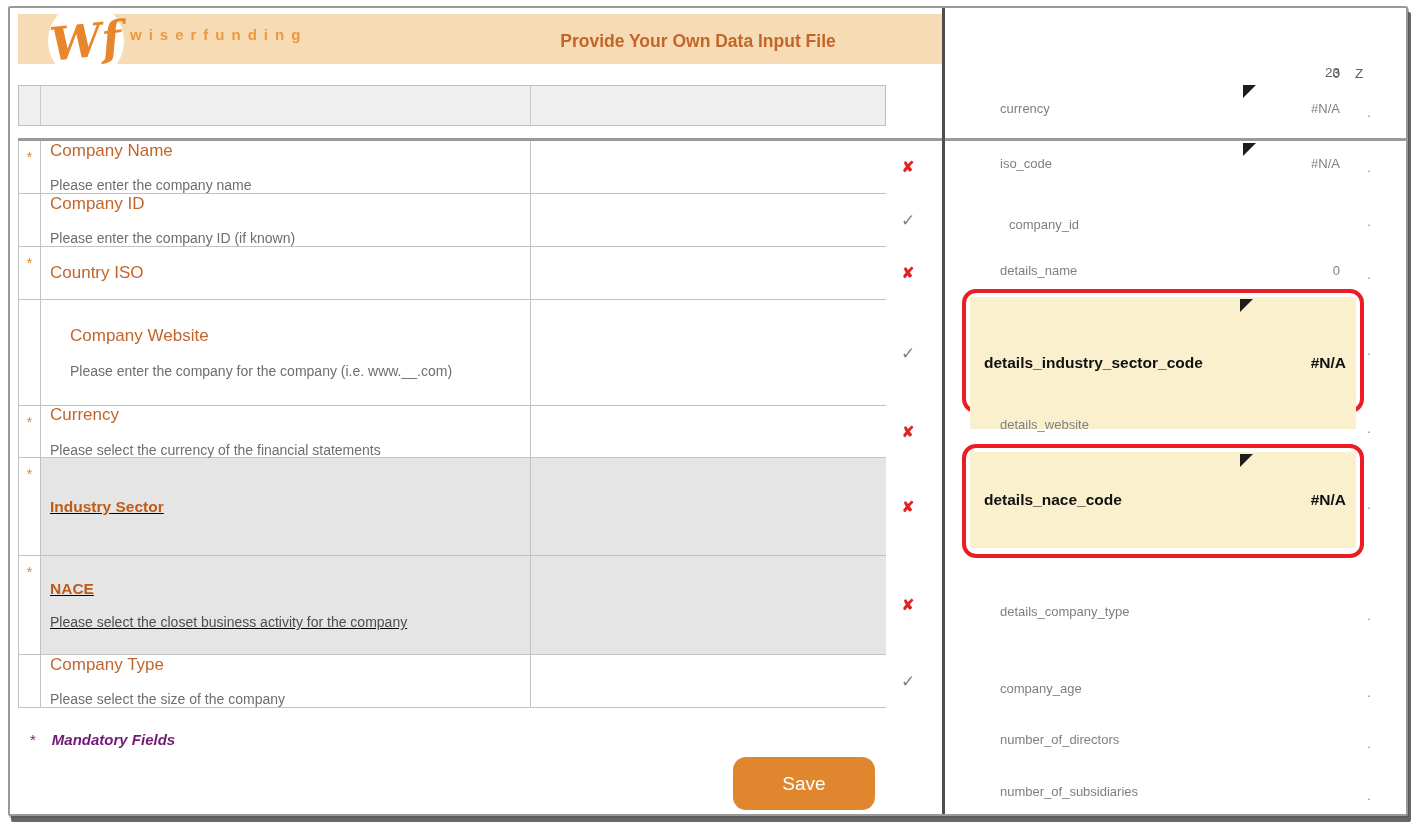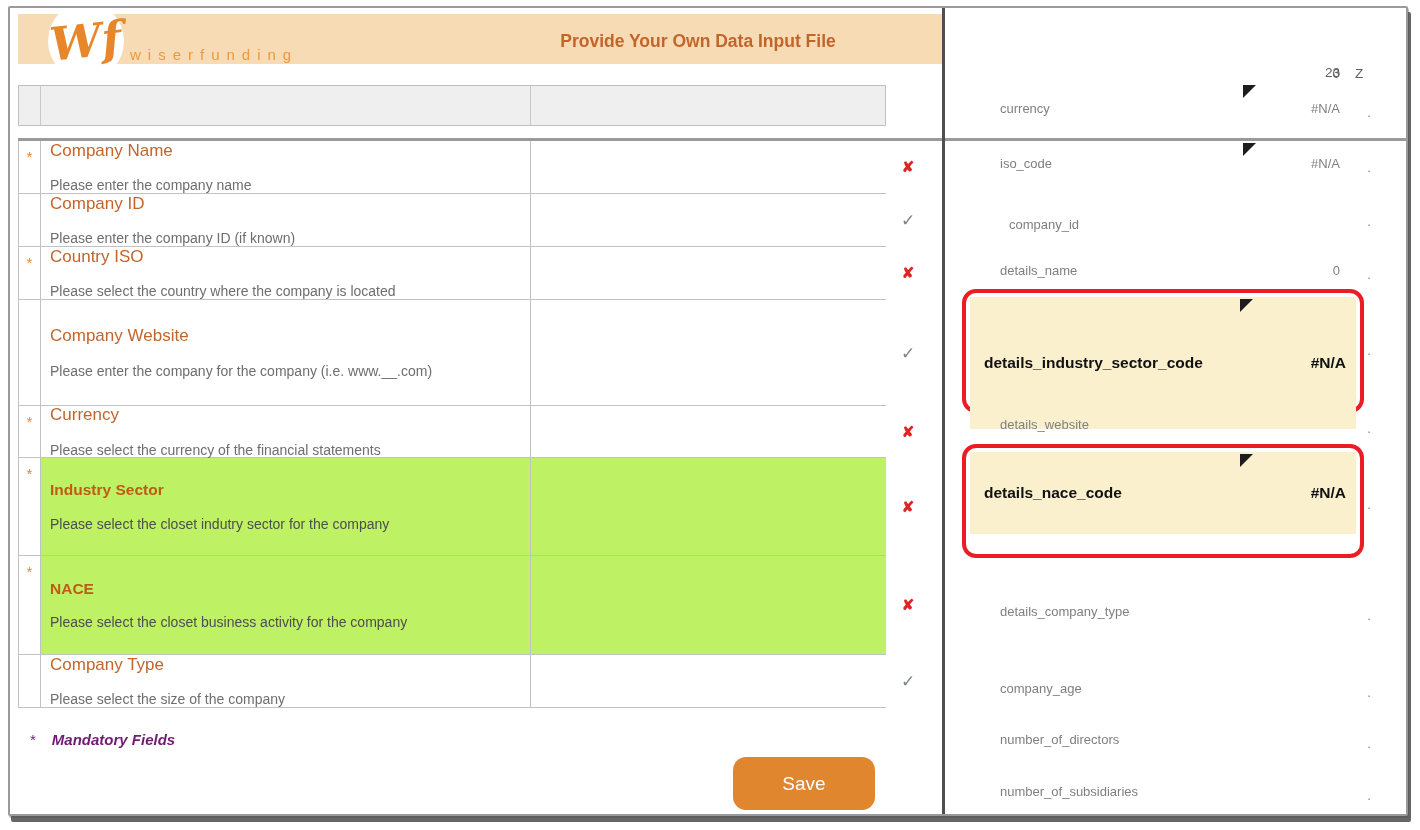--- a/index.html
+++ b/index.html
@@ -17,43 +17,43 @@
   .logo-circle {
     position:absolute; left:38px; top:-6px; width:76px; height:78px;
     background:#ffffff; border-radius:50%; display:flex; align-items:center; justify-content:center;
   }
   .monogram {
     font-family:"DejaVu Serif", serif; font-style:italic; font-weight:bold;
     font-size:46px; color:#E8862B; transform:rotate(-6deg); line-height:1;
   }
   .brand-name {
     position:absolute; left:120px; top:18px; font-size:15px; letter-spacing:7px;
-    color:#EC9A3C; font-weight:normal;margin-top:20px;
+    color:#EC9A3C; font-weight:bold;
   }
   .page-title {
     position:absolute; left:505px; top:17px; width:350px; text-align:center;
     font-size:17.5px; font-weight:bold; color:#C2652B;
   }
 
   
   .thead {
     position:absolute; left:8px; top:77px; width:868px; height:41px;
     display:flex; border:1.6px solid #bfbfbf; background:#efefef;
   }
   .thead .hc { background:#efefef; border-right:1.6px solid #c9c9c9; }
   .thead .hc1 { width:22px; }
   .thead .hc2 { width:490px; }
   .thead .hc3 { width:354px; border-right:none; }
 
   .rule { position:absolute; left:8px; top:130px; width:1388px; height:3px; background:#9a9a9a; }
 
   .rows-box { position:absolute; left:8px; top:133px; width:868px; border-left:1.6px solid #c2c2c2; }
   .frow { position:relative; display:flex; border-bottom:1.6px solid #c2c2c2; background:#ffffff; }
-  .frow.yellow .cell-label, .frow.yellow .cell-input { background:#bef264; }
-  .h53 { height:53px; } .h52 { height:52px; } .h106 { height:106px; } .h98 { height:98px; } .h99 { height:99px; }
+  .frow.yellow .cell-label, .frow.yellow .cell-input { background:#e5e5e5;text-decoration:underline; }
+  .h53 { height:53px; } .h52 { height:52px; } .h106 { height:106px;gap:20px; } .h98 { height:98px; } .h99 { height:99px; }
 
   .cell-star { width:22px; border-right:1.6px solid #c2c2c2; text-align:center; padding-top:7px;
                color:#DE8A3C; font-size:15px; background:#fff; flex:none; }
   .cell-label { flex:1; display:flex; flex-direction:column; justify-content:center; padding-left:9px; padding-right:6px; }
   .cell-input { width:356px; border-left:1.6px solid #c2c2c2; flex:none; cursor:text; }
   .field-label { font-size:17px; color:#C2652B; line-height:1.25; }
   .frow.boldlbl .field-label { font-size:15.5px; font-weight:bold; color:#BE5B17; }
   .field-desc { font-size:14px; color:#6e6e6e; margin-top:16px; line-height:1.2; }
   .frow.boldlbl .field-desc { color:#4d4d4d; }
 
@@ -132,21 +132,20 @@
         <span class="field-desc">Please enter the company ID (if known)</span>
       </div>
       <div class="cell-input"></div>
       <span class="status pass">✓</span>
     </div>
 
     <div class="frow h53">
       <div class="cell-star">*</div>
       <div class="cell-label">
         <span class="field-label">Country ISO</span>
-        <span class="field-desc">Please select the country where the company is located</span>
       </div>
       <div class="cell-input"></div>
       <span class="status fail">✘</span>
     </div>
 
     <div class="frow h106">
       <div class="cell-star"></div>
       <div class="cell-label">
         <span class="field-label">Company Website</span>
         <span class="field-desc">Please enter the company for the company (i.e. www.__.com)</span>
@@ -162,21 +161,20 @@
         <span class="field-desc">Please select the currency of the financial statements</span>
       </div>
       <div class="cell-input"></div>
       <span class="status fail">✘</span>
     </div>
 
     <div class="frow h98 yellow boldlbl">
       <div class="cell-star">*</div>
       <div class="cell-label">
         <span class="field-label">Industry Sector</span>
-        <span class="field-desc">Please select the closet indutry sector for the company</span>
       </div>
       <div class="cell-input"></div>
       <span class="status fail">✘</span>
     </div>
 
     <div class="frow h99 yellow boldlbl">
       <div class="cell-star">*</div>
       <div class="cell-label">
         <span class="field-label">NACE</span>
         <span class="field-desc">Please select the closet business activity for the company</span>
@@ -244,21 +242,21 @@
   </div>
   <span class="sdot" style="top:335px;">.</span>
 
   <div class="side-row" style="top:409px;">
     <span class="sname">details_website</span>
     <span class="sval"></span>
   </div>
   <span class="sdot" style="top:413px;">.</span>
 
   <div class="alert-block" style="top:436px; height:114px;">
-    <div class="alert-inner" style="height:82px;">
+    <div class="alert-inner" style="height:96px;">
       <span class="tri"></span>
       <span class="bname">details_nace_code</span>
       <span class="bval">#N/A</span>
     </div>
   </div>
   <span class="sdot" style="top:489px;">.</span>
 
   <div class="side-row" style="top:596px;">
     <span class="sname">details_company_type</span>
     <span class="sval"></span>

